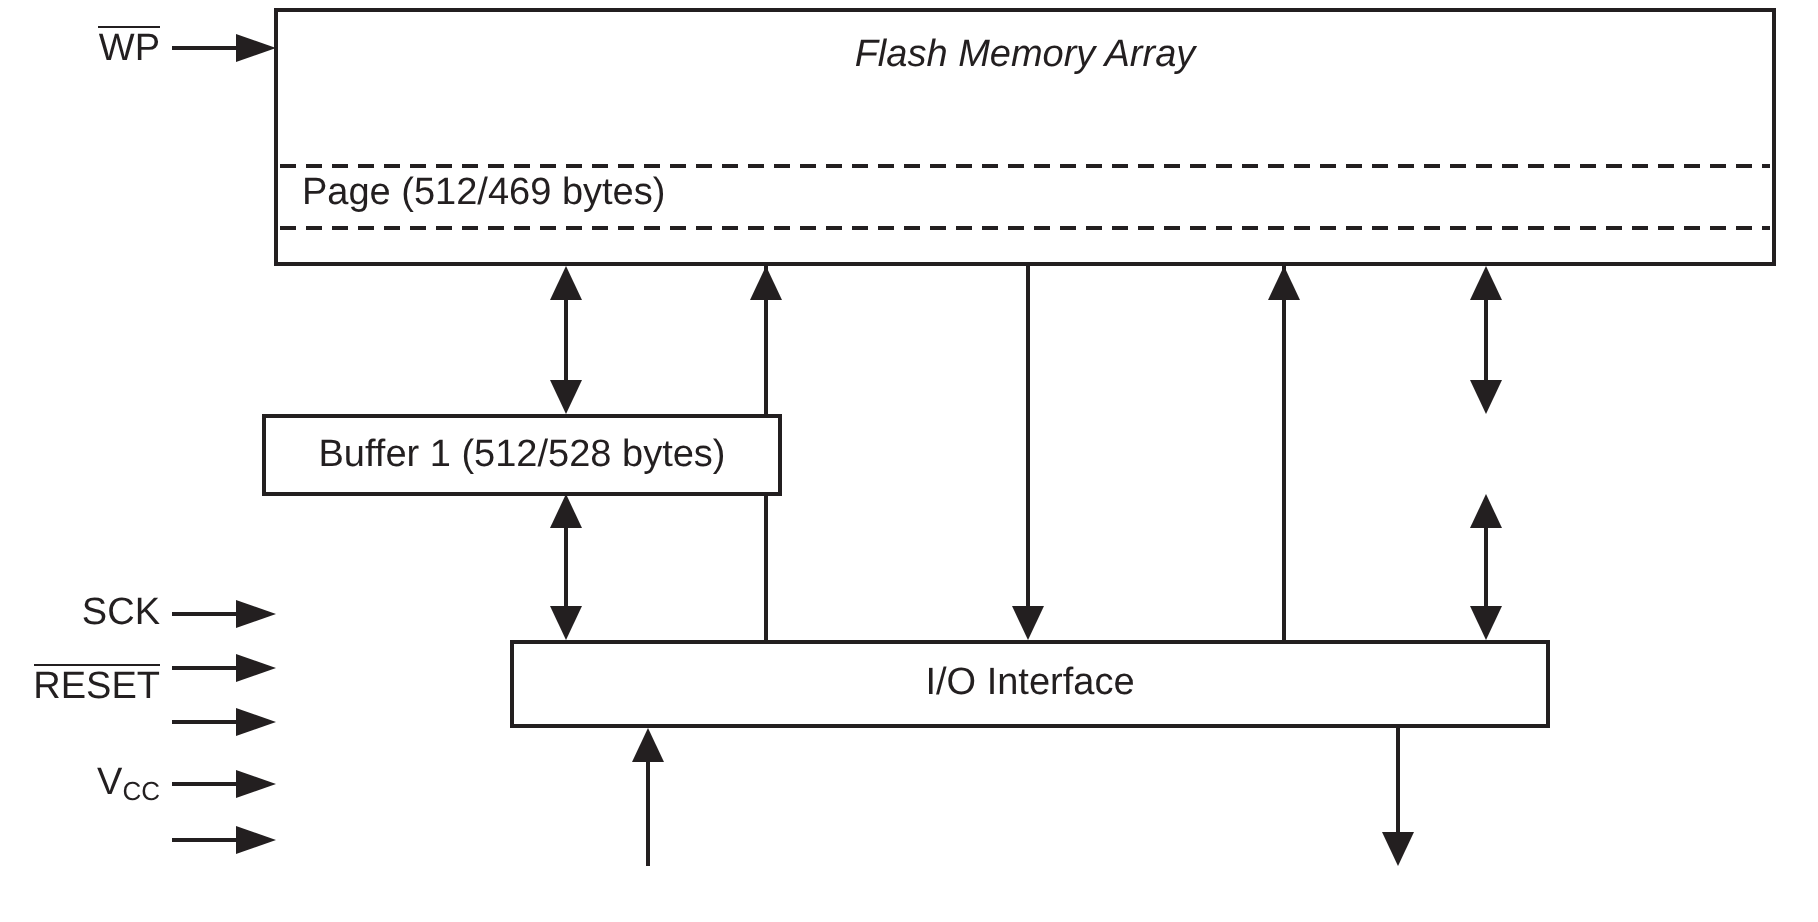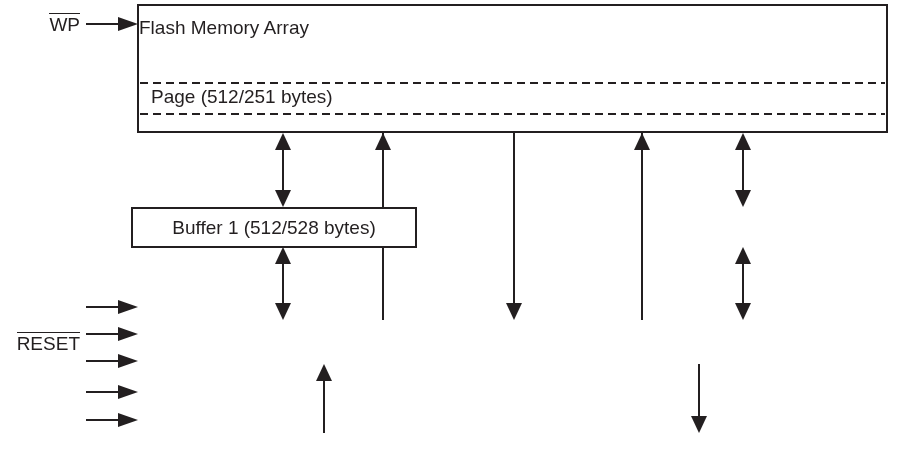--- a/index.html
+++ b/index.html
@@ -10,21 +10,21 @@
   }
   .box {
     position:absolute; box-sizing:border-box; background:#ffffff;
     border:2px solid #231f20;
   }
   .box-label {
     font-size:19px; line-height:22px; color:#231f20; white-space:nowrap;
   }
   .center-flex { display:flex; align-items:center; justify-content:center; }
   
-  .flash-title { position:absolute; left:0; right:0; top:11px; text-align:left; }
+  .flash-title { position:absolute; left:0; right:0; top:11px; text-align:center;font-style:italic; }
   .dashline {
     position:absolute; left:1px; right:1px; height:2px;
     background:repeating-linear-gradient(to right,#231f20 0 8px,transparent 8px 13px);
   }
   .page-label { position:absolute; left:12px; top:80px; }
   
   .varrow { position:absolute; width:16px; }
   .varrow .shaft { position:absolute; left:7px; top:15px; bottom:15px; width:2px; background:#231f20; }
   .vhead-up    { position:absolute; width:0; height:0; border-left:8px solid transparent; border-right:8px solid transparent; border-bottom:17px solid #231f20; }
   .vhead-down  { position:absolute; width:0; height:0; border-left:8px solid transparent; border-right:8px solid transparent; border-top:17px solid #231f20; }
@@ -75,42 +75,47 @@
   <div class="varrow" style="left:735px; top:247px; height:73px;">
     <span class="vhead-up"></span>
     <span class="shaft"></span>
     <span class="vhead-down"></span>
   </div>
 
   <div class="box" style="left:137px; top:4px; width:751px; height:129px;">
     <div class="box-label flash-title">Flash Memory Array</div>
     <div class="dashline" style="top:76px;"></div>
     <div class="dashline" style="top:107px;"></div>
-    <div class="box-label page-label">Page (512/251 bytes)</div>
+    <div class="box-label page-label">Page (512/469 bytes)</div>
   </div>
 
-  <div class="box center-flex" style="left:131px; top:207px; width:286px; height:41px;">
+  <div class="box center-flex" style="left:131px; top:207px; width:260px; height:41px;">
     <span class="box-label">Buffer 1 (512/528 bytes)</span>
   </div>
 
+  <div class="box center-flex" style="left:255px; top:320px; width:520px; height:44px;">
+    <span class="box-label">I/O Interface</span>
+  </div>
 
   <div class="pin-label" style="top:13px;"><span class="ol">WP</span></div>
   <div class="hshaft" style="left:86px; top:23px; width:32px;"></div>
   <span class="hhead" style="left:118px; top:17px;"></span>
 
+  <div class="pin-label" style="top:296px;">SCK</div>
   <div class="hshaft" style="left:86px; top:306px; width:32px;"></div>
   <span class="hhead" style="left:118px; top:300px;"></span>
 
   <div class="hshaft" style="left:86px; top:333px; width:32px;"></div>
   <span class="hhead" style="left:118px; top:327px;"></span>
 
   <div class="pin-label" style="top:332px;"><span class="ol">RESET</span></div>
   <div class="hshaft" style="left:86px; top:360px; width:32px;"></div>
   <span class="hhead" style="left:118px; top:354px;"></span>
 
+  <div class="pin-label" style="top:381px;"><span>V</span><span class="sub">CC</span></div>
   <div class="hshaft" style="left:86px; top:391px; width:32px;"></div>
   <span class="hhead" style="left:118px; top:385px;"></span>
 
   <div class="hshaft" style="left:86px; top:419px; width:32px;"></div>
   <span class="hhead" style="left:118px; top:413px;"></span>
 
   <span class="vhead-up" style="left:316px; top:364px;"></span>
   <div class="vline" style="left:323px; top:380px; height:53px;"></div>
   <div class="io-pin-label" style="left:302px; top:435px;">SI</div>
 

